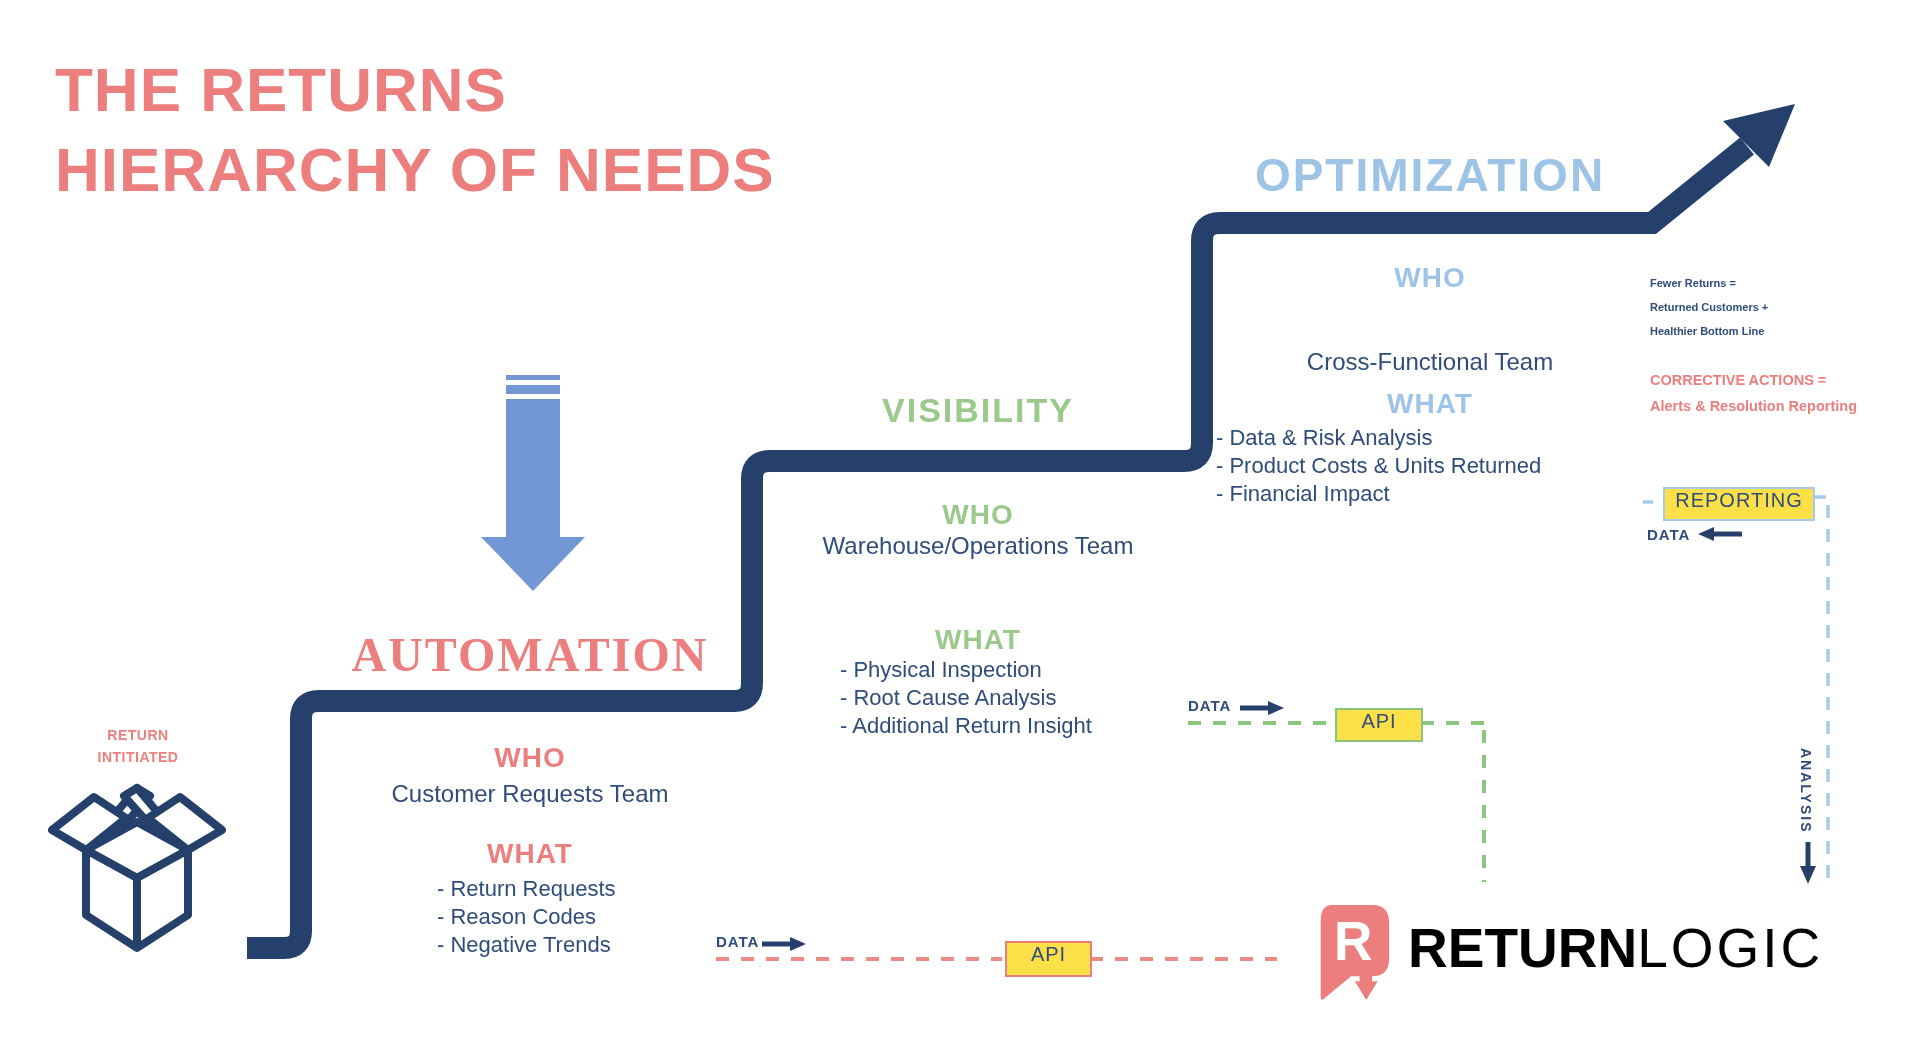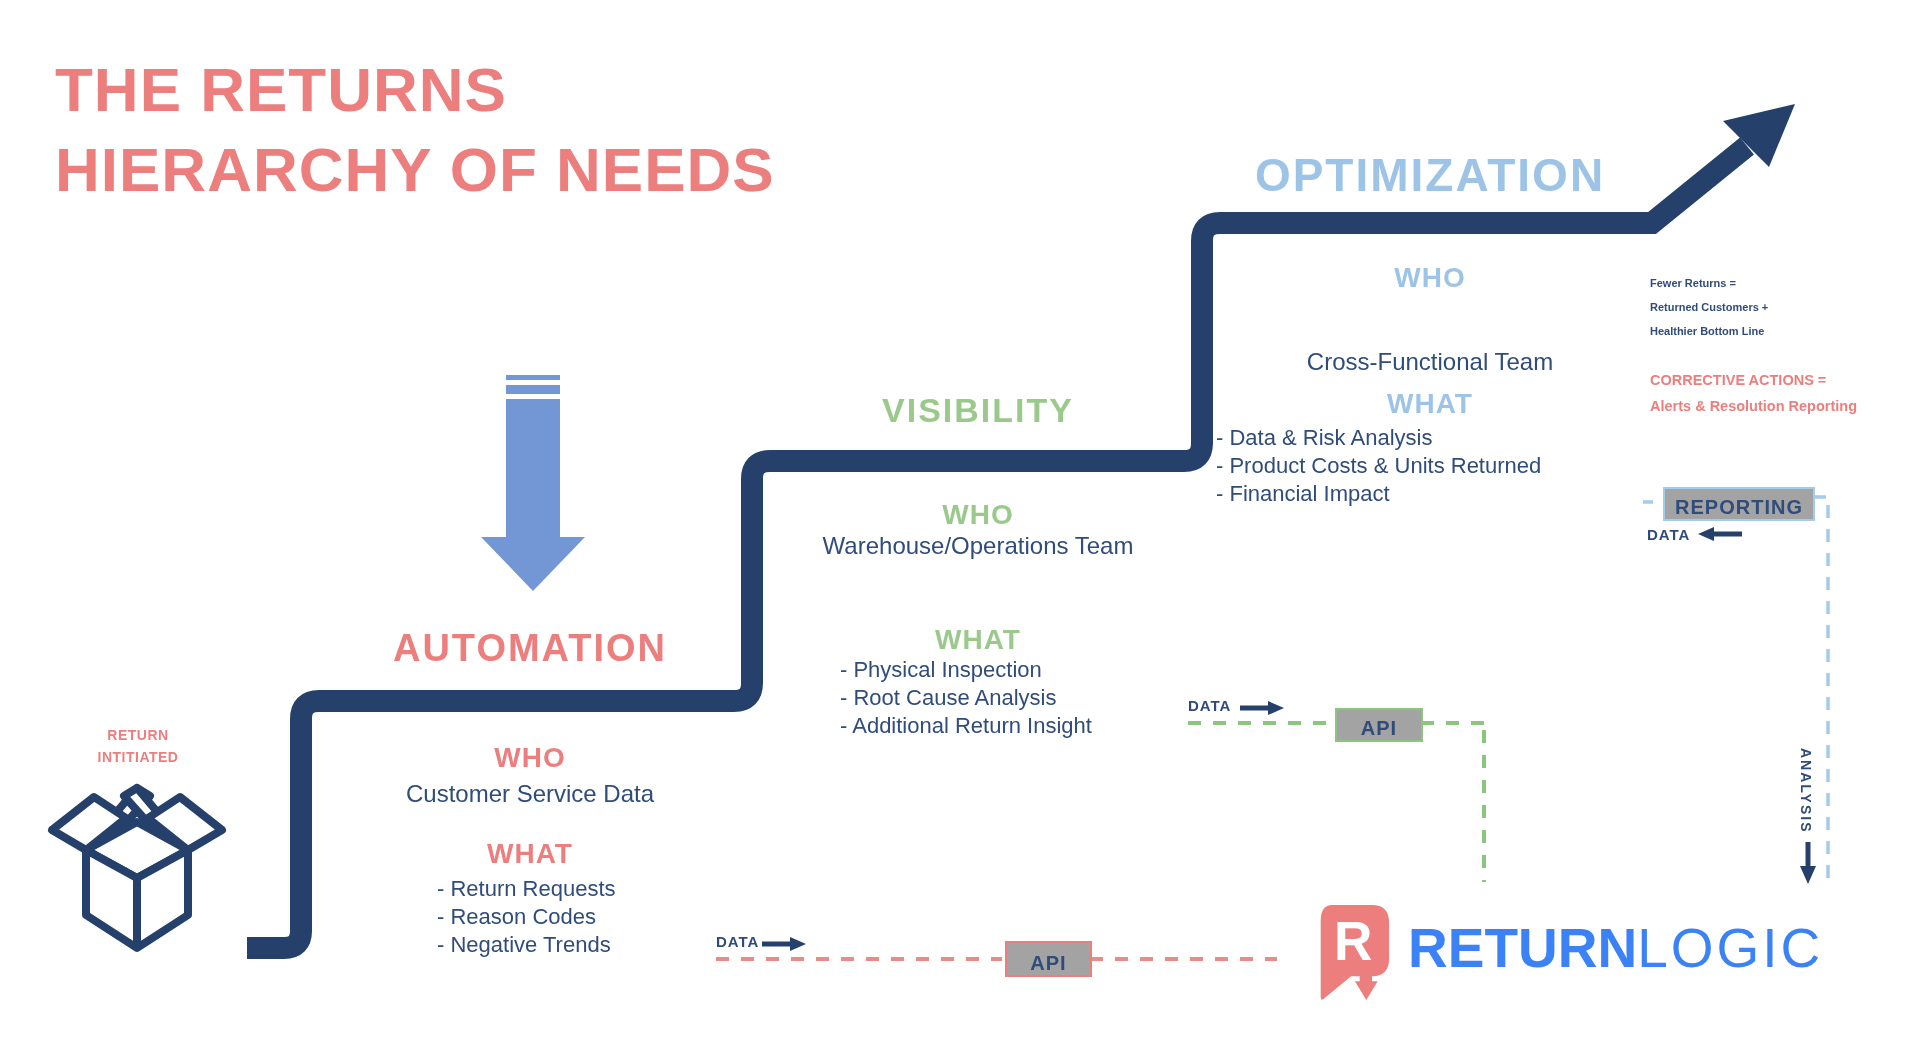--- a/index.html
+++ b/index.html
@@ -10,22 +10,22 @@
   .navy{color:#2F4C7B;}
   .green{color:#9BC98C;margin-top:6px;}
   .lblue{color:#9DC4E7;}
   .title{font-size:62px;font-weight:800;line-height:80px;letter-spacing:1px;color:#EC7E7E;}
   .section-head{font-weight:800;text-align:center;letter-spacing:2px;}
   .who-what{font-weight:800;font-size:28px;text-align:center;letter-spacing:1px;}
   .team{font-size:24px;color:#2F4C7B;text-align:center;}
   .list{font-size:22px;color:#2F4C7B;line-height:28px;}
   .note{font-size:11px;font-weight:700;line-height:24px;}
   .small-label{font-size:15px;font-weight:700;color:#2F4C7B;letter-spacing:1px;}
-  .outline-box{display:flex;align-items:flex-end;justify-content:center;font-weight:700;color:#2F4C7B;background:#a3a3a3;}
-  .logo-text{font-size:55px;color:#3b82f6;white-space:nowrap;}
+  .outline-box{display:flex;align-items:flex-start;justify-content:center;font-weight:400;color:#2F4C7B;background:#fde047;}
+  .logo-text{font-size:55px;color:#000000;white-space:nowrap;}
   .logo-bold{font-weight:800;letter-spacing:0;}
   .logo-light{font-weight:300;letter-spacing:3px;}
   .vert-text{writing-mode:vertical-rl;font-size:14px;font-weight:600;color:#2F4C7B;letter-spacing:2px;}
   .ri-label{font-size:14px;font-weight:700;line-height:22px;text-align:center;letter-spacing:0.5px;color:#EC7E7E;}
 </style>
 </head>
 <body>
 
 <div id="canvas">
 
@@ -102,23 +102,23 @@
   <div class="abs title" style="left:55px;top:50px;">
     <div>THE RETURNS</div>
     <div>HIERARCHY OF NEEDS</div>
   </div>
 
   <div class="abs ri-label" style="left:58px;top:724px;width:160px;">
     <div>RETURN</div>
     <div>INTITIATED</div>
   </div>
 
-  <div class="abs section-head coral" style="left:330px;top:627px;width:400px;font-size:38px;">AUTOMATION</div>
+  <div class="abs section-head coral" style="left:330px;top:627px;width:400px;font-size:48px;font-family:Liberation Serif, serif;">AUTOMATION</div>
   <div class="abs who-what coral" style="left:330px;top:742px;width:400px;">WHO</div>
-  <div class="abs team" style="left:330px;top:780px;width:400px;">Customer Service Data</div>
+  <div class="abs team" style="left:330px;top:780px;width:400px;">Customer Requests Team</div>
   <div class="abs who-what coral" style="left:330px;top:838px;width:400px;">WHAT</div>
   <div class="abs list" style="left:437px;top:875px;">
     <div>- Return Requests</div>
     <div>- Reason Codes</div>
     <div>- Negative Trends</div>
   </div>
 
   <div class="abs section-head green" style="left:778px;top:385px;width:400px;font-size:34px;">VISIBILITY</div>
   <div class="abs who-what green" style="left:778px;top:493px;width:400px;">WHO</div>
   <div class="abs team" style="left:778px;top:532px;width:400px;">Warehouse/Operations Team</div>

